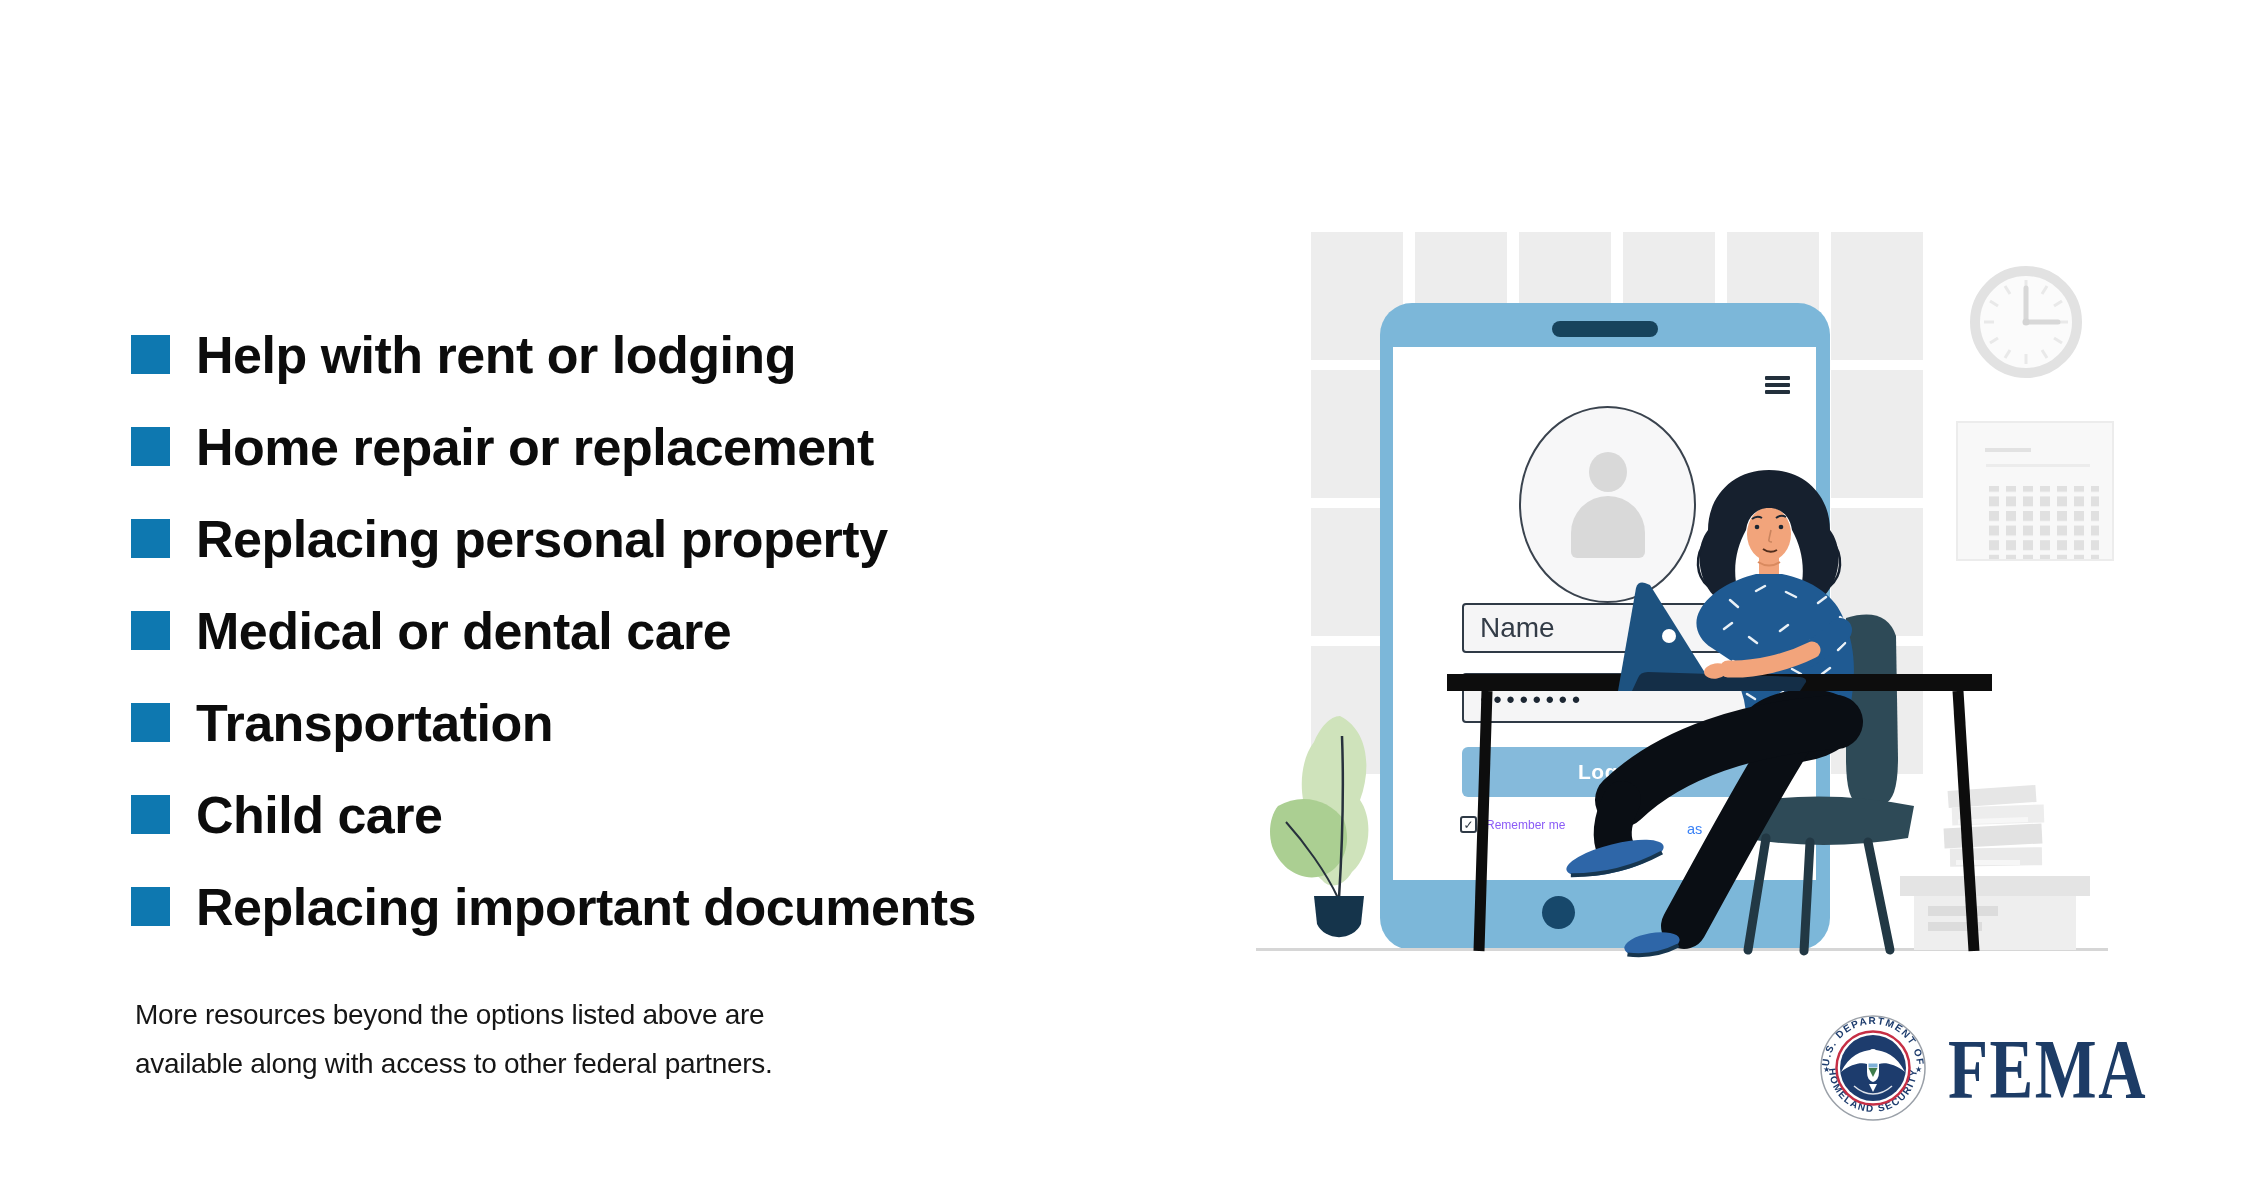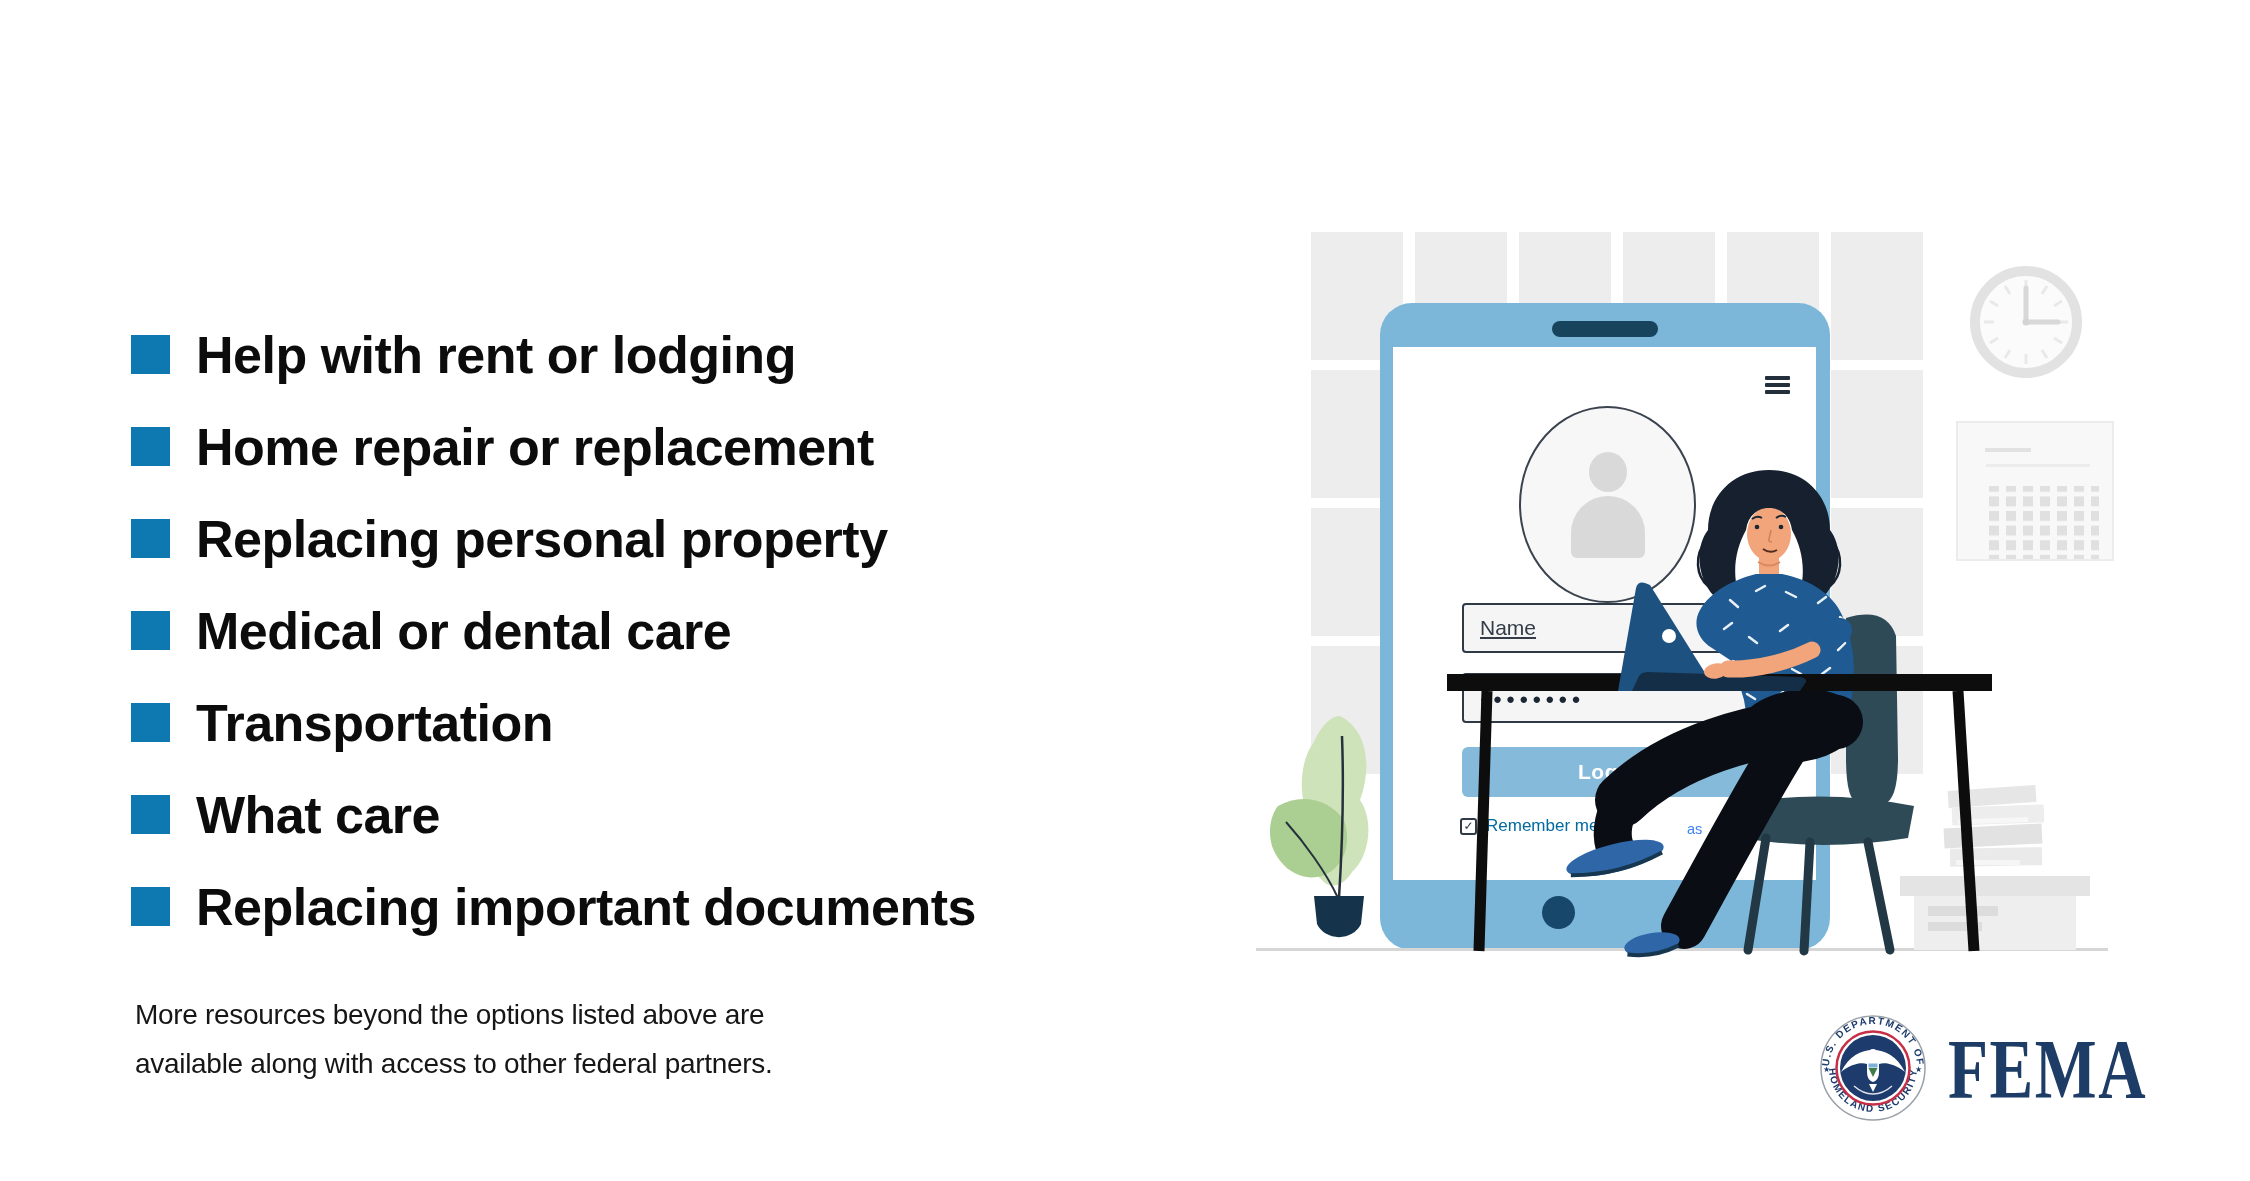--- a/index.html
+++ b/index.html
@@ -66,38 +66,38 @@
   }
   .avatar .av-body{
     position:absolute;left:50px;top:88px;width:74px;height:62px;
     border-radius:37px 37px 6px 6px;background:#d9d9d9;
   }
   .field{
     position:absolute;left:69px;width:329px;height:50px;box-sizing:border-box;
     background:#f5f5f6;border:2px solid #2f3a46;border-radius:4px;
     display:flex;align-items:center;padding-left:16px;
   }
-  .field.name{top:256px;font-size:21px;color:#333c47;text-decoration:underline;}
+  .field.name{top:256px;font-size:28px;color:#333c47;}
   .field.password{top:326px;font-size:15px;letter-spacing:4px;color:#1d2733;}
   .login-btn{
     position:absolute;left:69px;top:400px;width:298px;height:50px;
     background:#85badb;border-radius:6px;border:none;cursor:pointer;
     display:flex;align-items:center;justify-content:center;
     font-family:"Liberation Sans",sans-serif;
     font-size:21px;font-weight:bold;letter-spacing:0.5px;color:#ffffff;
   }
   .remember-row{
     position:absolute;left:67px;top:469px;display:flex;align-items:center;
   }
   .checkbox{
     width:17px;height:17px;box-sizing:border-box;border:2px solid #2f3a46;border-radius:3px;
     background:#ffffff;display:flex;align-items:center;justify-content:center;
     font-size:12px;color:#2f3a46;cursor:pointer;
   }
-  .remember-label{margin-left:9px;font-size:17px;color:#0369a1;}
+  .remember-label{margin-left:9px;font-size:12px;color:#8b5cf6;}
   .obscured-fragment{
     position:absolute;left:294px;top:474px;font-size:14.5px;color:#3b82f6;
   }
   .home-btn{
     position:absolute;left:162px;top:593px;width:33px;height:33px;border-radius:50%;
     background:#17486b;cursor:pointer;
   }
   
   .fg-svg{position:absolute;left:1230px;top:180px;width:900px;height:800px;pointer-events:none;}
   
@@ -125,21 +125,21 @@
   <li>
     <span class="bullet-sq"></span>
     <span class="offer-label">Medical or dental care</span>
   </li>
   <li>
     <span class="bullet-sq"></span>
     <span class="offer-label">Transportation</span>
   </li>
   <li>
     <span class="bullet-sq"></span>
-    <span class="offer-label">What care</span>
+    <span class="offer-label">Child care</span>
   </li>
   <li>
     <span class="bullet-sq"></span>
     <span class="offer-label">Replacing important documents</span>
   </li>
 </ul>
 
 <div class="footnote">
   <div>More resources beyond the options listed above are</div>
   <div>available along with access to other federal partners.</div>

